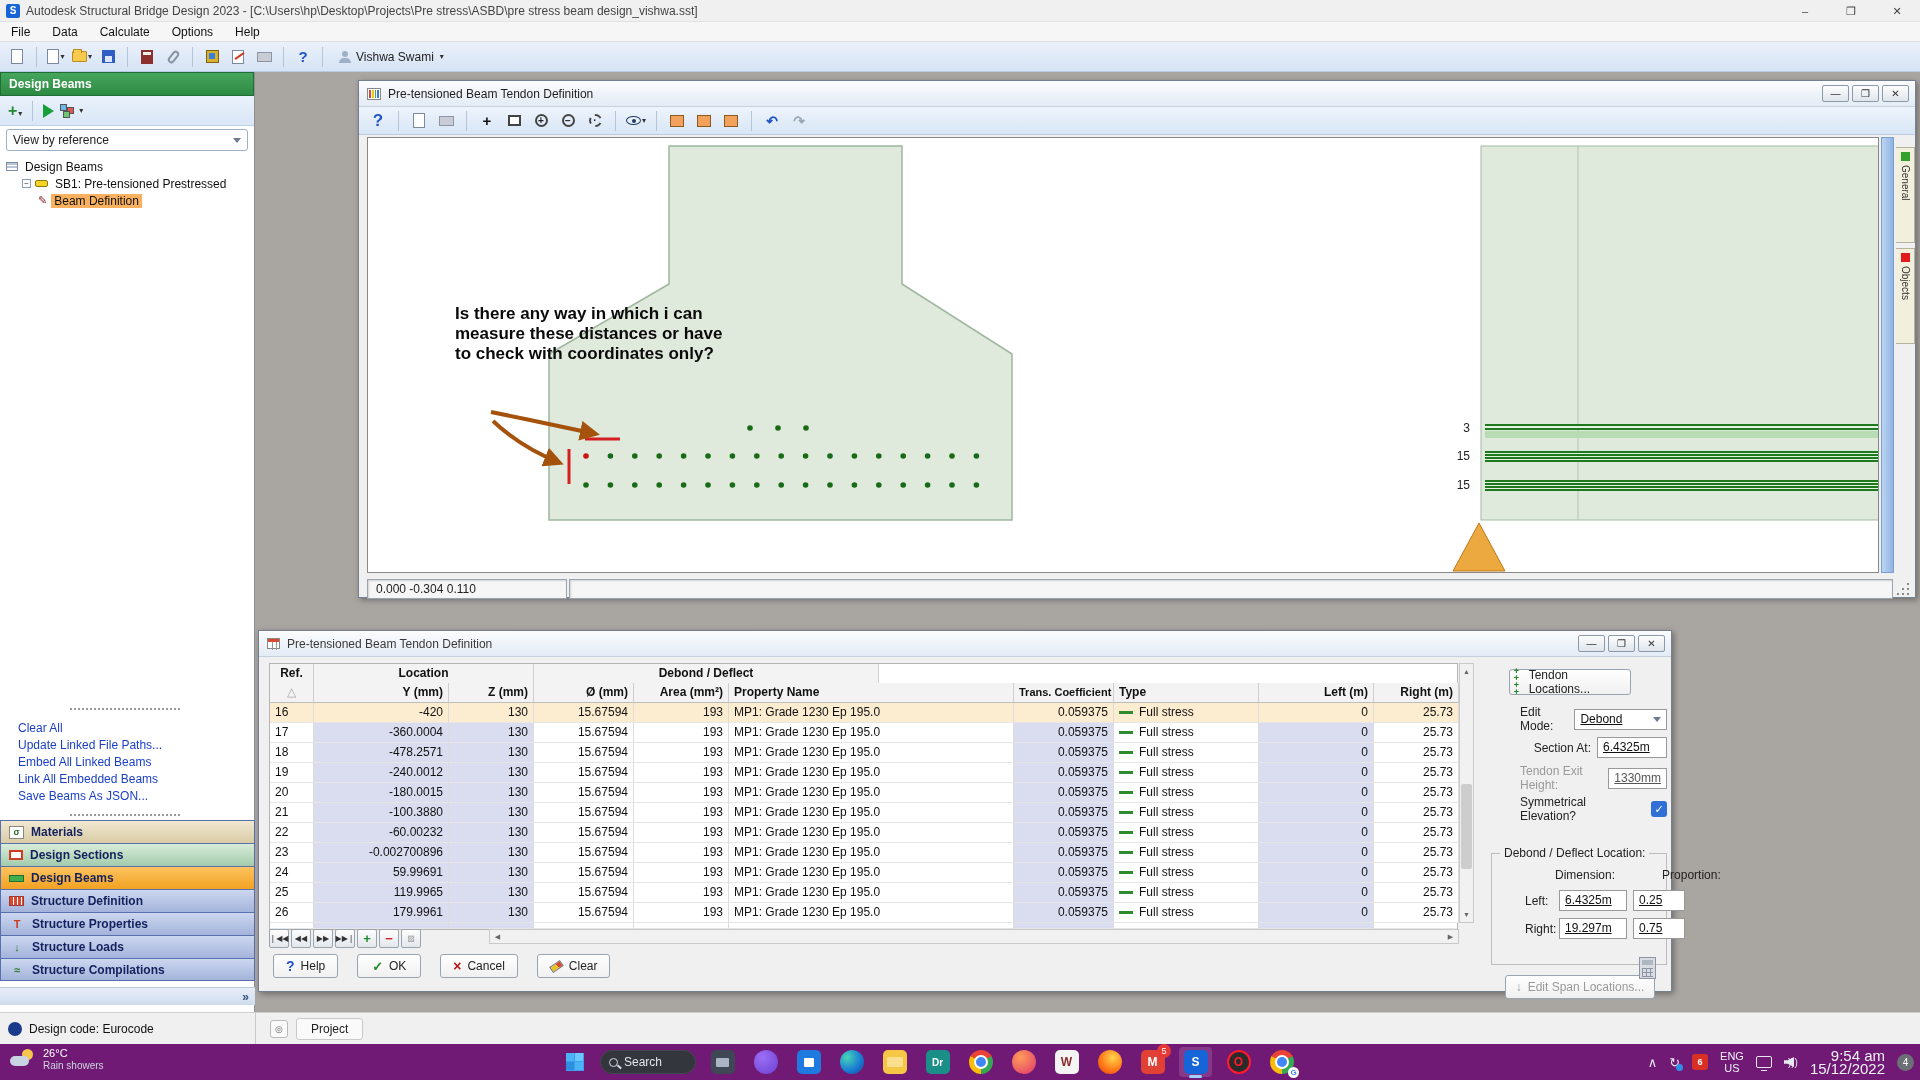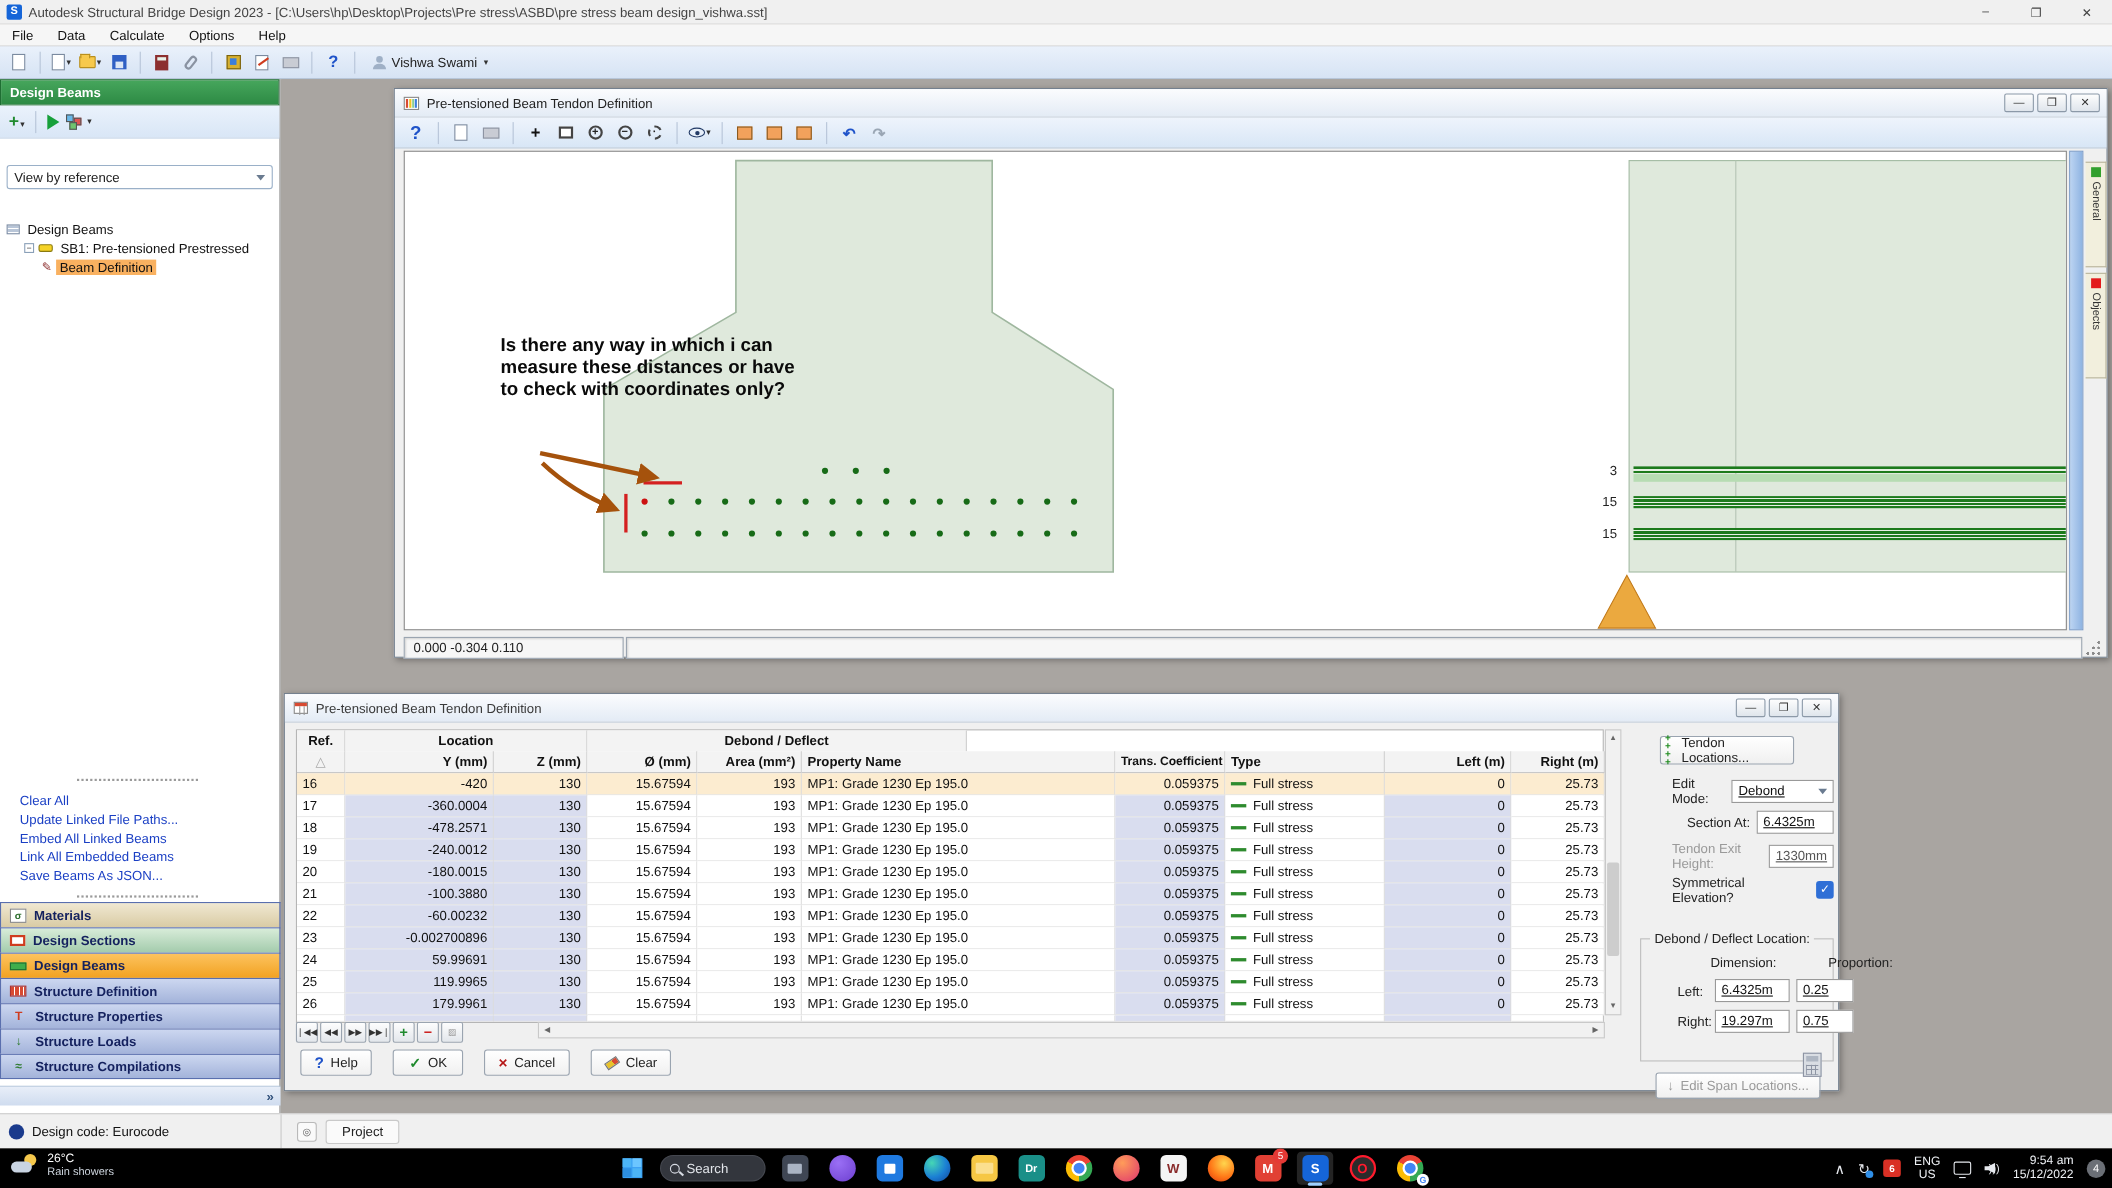--- a/index.html
+++ b/index.html
@@ -41,21 +41,21 @@
 .leftpanel{position:absolute;top:72px;left:0;width:255px;height:940px;background:#fff;border-right:1px solid #8f8f8f;}
 .lp-header{height:24px;background:linear-gradient(#46a65c,#2d8a44);color:#fff;font-weight:bold;font-size:12px;display:flex;align-items:center;padding-left:8px;border:1px solid #1f6e33;}
 .lp-tools{height:30px;background:linear-gradient(#eaf2fc,#d9e6f6);display:flex;align-items:center;gap:6px;padding-left:8px;border-bottom:1px solid #c2d2e6;}
 .plus{color:#1f8a2e;font-weight:bold;font-size:16px;}
 .play{width:0;height:0;border-left:11px solid #17a03a;border-top:7px solid transparent;border-bottom:7px solid transparent;}
 .cubes{position:relative;width:16px;height:14px;}
 .cubes i{position:absolute;width:7px;height:7px;border:1px solid #555;}
 .cubes i:nth-child(1){left:0;top:0;background:#69b8e8;}
 .cubes i:nth-child(2){left:7px;top:3px;background:#e05555;}
 .cubes i:nth-child(3){left:3px;top:7px;background:#6fc46f;}
-.combo{margin:24px 6px;height:22px;border:1px solid #9ab0c8;border-radius:3px;background:#fff;display:flex;align-items:center;justify-content:space-between;padding:0 6px;color:#222;}
+.combo{margin:3px 6px;height:22px;border:1px solid #9ab0c8;border-radius:3px;background:#fff;display:flex;align-items:center;justify-content:space-between;padding:0 6px;color:#222;}
 .combo .chev{width:0;height:0;border-left:4px solid transparent;border-right:4px solid transparent;border-top:5px solid #6a7b90;}
 .tree{padding:4px 0 0 6px;}
 .trow{display:flex;align-items:center;height:17px;gap:4px;white-space:nowrap;}
 .trow .lbl{padding:0 3px;}
 .trow.sel .lbl{background:#f9b160;}
 .exp{width:9px;height:9px;border:1px solid #8aa0b8;background:#fff;font-size:8px;line-height:7px;text-align:center;color:#333;}
 .tic-root{width:12px;height:9px;background:linear-gradient(#b9c6d8 33%,#fff 33%,#fff 45%,#b9c6d8 45%,#b9c6d8 78%,#fff 78%);border:1px solid #7d8ea5;}
 .tic-beam{width:13px;height:7px;background:#f5d327;border:1px solid #8a7a10;border-radius:2px;}
 .tic-pencil{color:#8a2b2b;font-size:11px;}
 .lp-links{position:absolute;left:0;top:648px;width:100%;padding-left:18px;}
@@ -172,21 +172,21 @@
 .eraser{width:13px;height:7px;background:linear-gradient(90deg,#e8c22a 60%,#d84a32 60%);border:1px solid #777;transform:rotate(-35deg);}
 
 
 .statusbar{position:absolute;left:0;top:1012px;width:1920px;height:32px;background:#f0f0f0;border-top:1px solid #cfcfcf;display:flex;align-items:center;}
 .sb-left{width:256px;display:flex;align-items:center;gap:7px;padding-left:8px;border-right:1px solid #c9c9c9;height:100%;}
 .bluedot{width:14px;height:14px;border-radius:50%;background:#1a3a8c;}
 .sb-tabbtn{margin-left:14px;width:18px;height:18px;border:1px solid #b9b9b9;border-radius:3px;background:#fafafa;color:#666;font-size:9px;text-align:center;line-height:16px;}
 .sb-proj{margin-left:8px;height:22px;padding:0 14px;background:#fafafa;border:1px solid #c9c9c9;border-radius:3px;line-height:20px;color:#222;}
 
 
-.taskbar{position:absolute;left:0;top:1044px;width:1920px;height:36px;background:#000000;color:#fff;}
+.taskbar{position:absolute;left:0;top:1044px;width:1920px;height:36px;background:#701a75;color:#fff;}
 .weather{position:absolute;left:10px;top:3px;display:flex;align-items:center;gap:7px;}
 .wic{position:relative;width:26px;height:24px;}
 .wic .sun{position:absolute;left:12px;top:1px;width:11px;height:11px;border-radius:50%;background:#f5c84c;}
 .wic .cloud{position:absolute;left:0;top:8px;width:19px;height:10px;border-radius:6px;background:#c9d4e2;}
 .wtext .l1{font-size:11px;line-height:13px;}
 .wtext .l2{font-size:10px;line-height:12px;color:#cfd6df;}
 .startic{position:absolute;left:566px;top:9px;width:18px;height:18px;
  background:linear-gradient(#3aa0f3,#3aa0f3);
  -webkit-mask:none;}
 .startic i{position:absolute;width:8px;height:8px;background:#4cb4f5;}
@@ -223,21 +223,21 @@
 .gbadge{position:absolute;right:-1px;bottom:-1px;width:11px;height:11px;border-radius:50%;background:#fff;color:#4285f4;font-size:8px;font-weight:bold;line-height:11px;text-align:center;z-index:2;}
 .tray{position:absolute;right:6px;top:0;height:36px;display:flex;align-items:center;gap:12px;}
 .trico{color:#e6e9ee;font-size:13px;position:relative;}
 .syncdot{position:absolute;right:-3px;bottom:-1px;width:7px;height:7px;border-radius:50%;background:#2f8fe8;}
 .tbadge6{width:16px;height:16px;border-radius:3px;background:#d93025;color:#fff;font-size:9px;font-weight:bold;text-align:center;line-height:16px;}
 .lang{font-size:11px;line-height:12px;text-align:center;color:#eef1f5;}
 .netic{width:16px;height:12px;border:1.5px solid #e6e9ee;border-radius:2px;position:relative;}
 .netic::after{content:"";position:absolute;left:4px;bottom:-4px;width:6px;height:1.5px;background:#e6e9ee;}
 .spk{width:10px;height:10px;background:#e6e9ee;clip-path:polygon(0 32%,38% 32%,100% 0,100% 100%,38% 68%,0 68%);}
 .spkw{color:#e6e9ee;font-size:10px;margin-left:-6px;}
-.clock{text-align:right;font-size:11px;line-height:13px;color:#eef1f5;}
+.clock{text-align:right;font-size:15px;line-height:13px;color:#eef1f5;}
 .notif{width:17px;height:17px;border-radius:50%;background:#6b6f76;color:#fff;font-size:10px;text-align:center;line-height:17px;}
 </style>
 </head>
 <body>
 
 <div class="titlebar">
   <div class="appicon">S</div>
   <div class="titletext">Autodesk Structural Bridge Design 2023 - [C:\Users\hp\Desktop\Projects\Pre stress\ASBD\pre stress beam design_vishwa.sst]</div>
   <div class="wincaps">
     <div class="cap">–</div>

